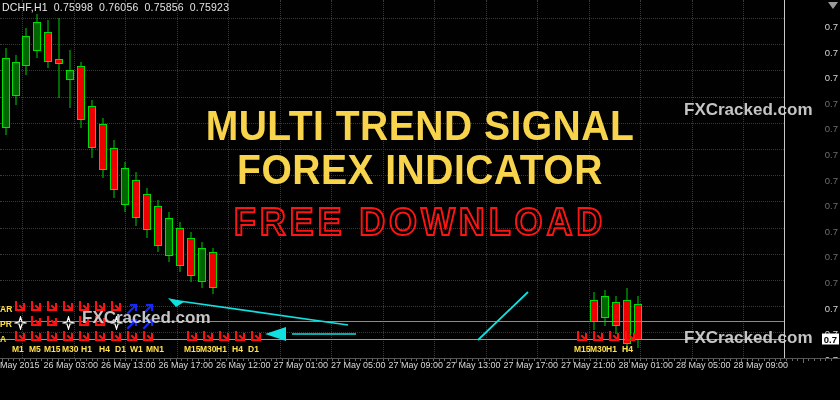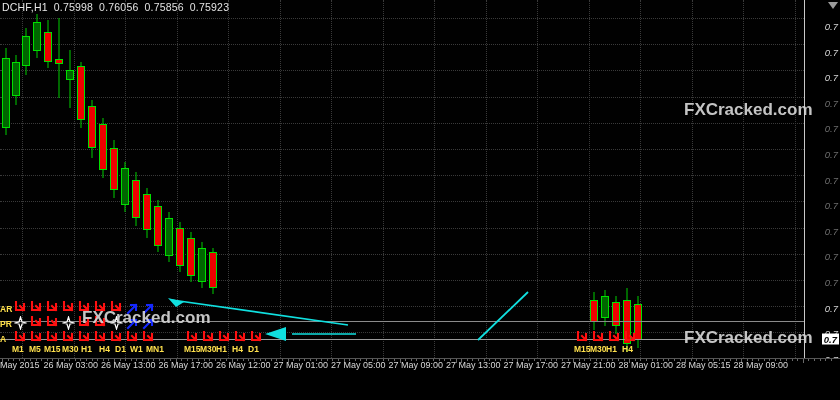--- a/index.html
+++ b/index.html
@@ -75,25 +75,24 @@
   .bid-line {
     position: absolute; left: 0; right: 0;
     height: 0; border-top: 1px solid #9a9a9a;
     z-index: 4;
   }
 
   
   .price-axis {
     position: absolute;
     right: 0; top: 0;
-    width: 36px; height: 372px;
+    width: 56px; height: 372px;
     border-left: 1px solid #c9c9c9;
     background: #000;
     z-index: 5;
-    font-style: italic;
   }
   .price-axis .tick {
     position: absolute;
     right: 2px;
     color: #d4d4d4;
     font-size: 9.5px;
     transform: translateY(-50%);
     white-space: nowrap;
   }
   .price-axis .tick.dim { color: #6d6d6d; }
@@ -785,25 +784,30 @@
           <div class="tlabel" style="left: 101px;">26 May 13:00</div>
           <div class="tlabel" style="left: 158.5px;">26 May 17:00</div>
           <div class="tlabel" style="left: 216px;">26 May 12:00</div>
           <div class="tlabel" style="left: 273.5px; text-align: right;">27 May 01:00</div>
           <div class="tlabel" style="left: 331px;">27 May 05:00</div>
           <div class="tlabel" style="left: 388.5px;">27 May 09:00</div>
           <div class="tlabel" style="left: 446px;">27 May 13:00</div>
           <div class="tlabel" style="left: 503.5px;">27 May 17:00</div>
           <div class="tlabel" style="left: 561px;">27 May 21:00</div>
           <div class="tlabel" style="left: 618.5px;">28 May 01:00</div>
-          <div class="tlabel" style="left: 676px;">28 May 05:15</div>
+          <div class="tlabel" style="left: 676px;">28 May 05:00</div>
           <div class="tlabel" style="left: 733.5px;">28 May 09:00</div>
         </div>
     </div>
   </div>
 
+  <div class="promo">
+    <div class="promo-title">MULTI TREND SIGNAL</div>
+    <div class="promo-title">FOREX INDICATOR</div>
+    <div class="promo-sub">FREE DOWNLOAD</div>
+  </div>
 
   <div class="wm big" style="left:684px;top:100px;">FXCracked.com</div>
   <div class="wm big" style="left:82px;top:308px;">FXCracked.com</div>
   <div class="wm big" style="left:684px;top:328px;">FXCracked.com</div>
 
 
 </div>
 
 </body></html>

